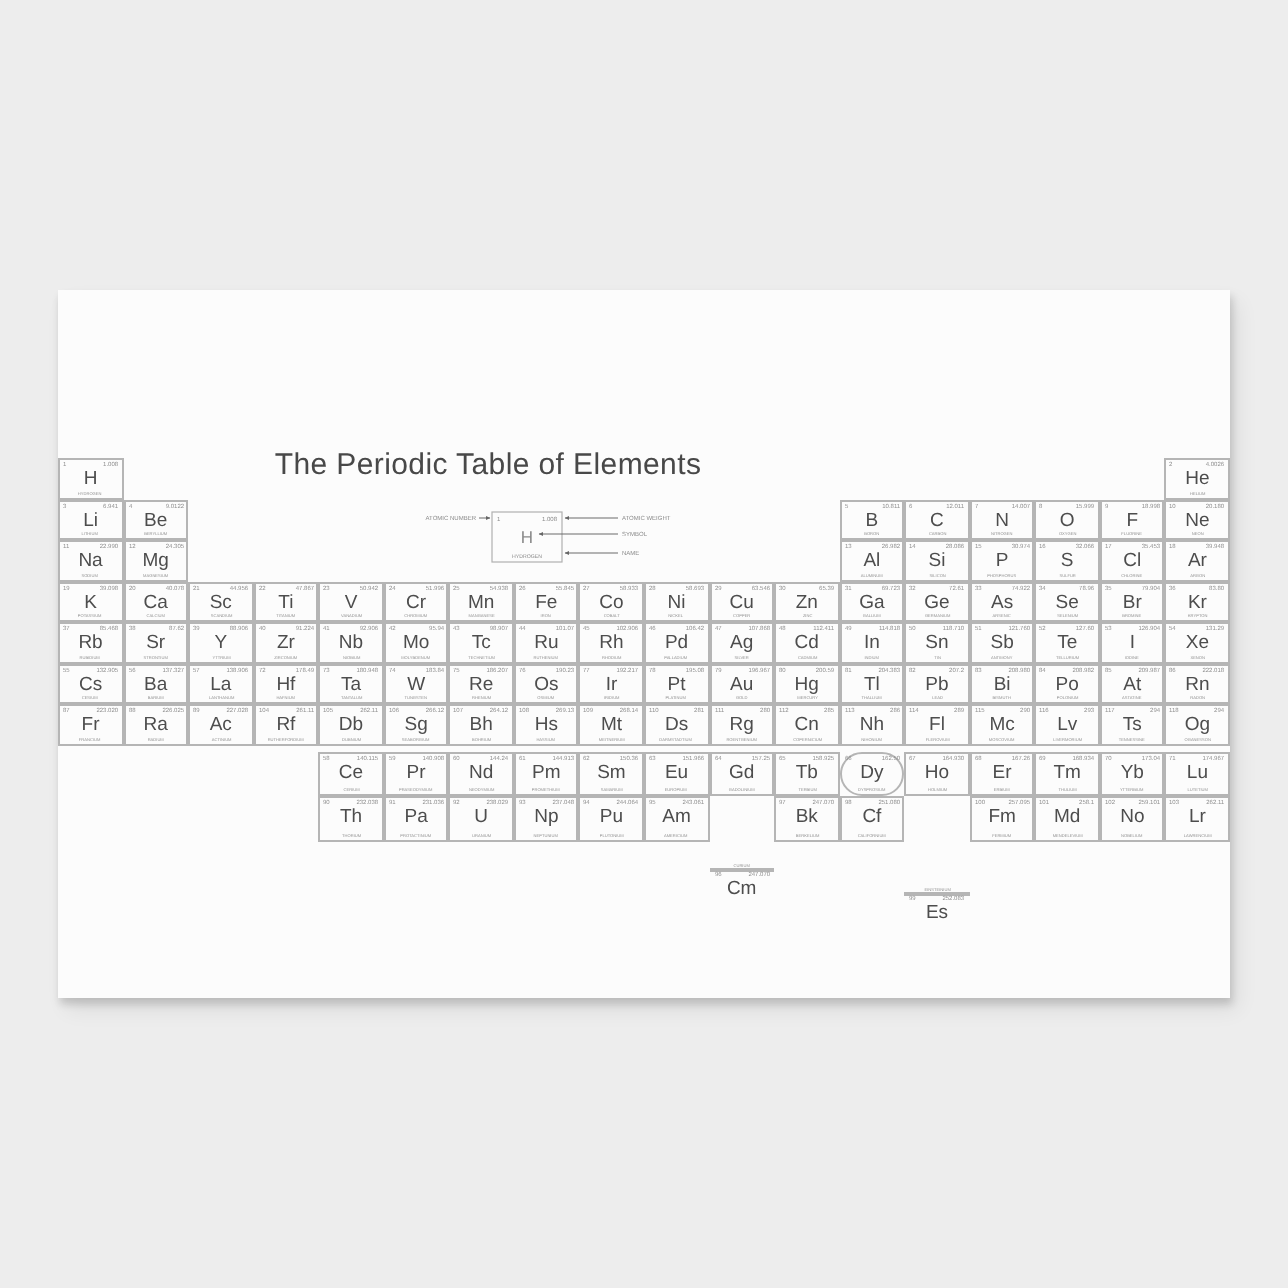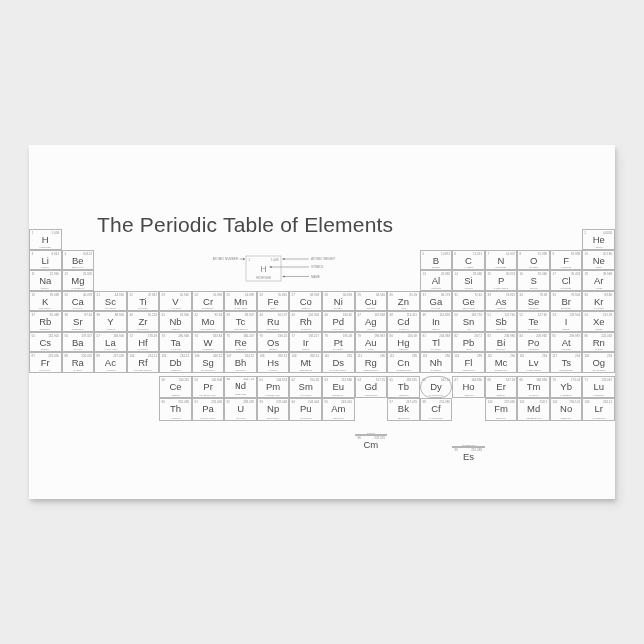--- a/index.html
+++ b/index.html
@@ -1,22 +1,22 @@
 <!DOCTYPE html>
 <html style="--bg: #ededed; --card: #fcfcfc; --border: #b5b5b5; --sym: #4d4d4d; --tiny: #8f8f8f; --title: #484848;"><head>
 <meta charset="utf-8">
 <style>
   html,body{margin:0;padding:0;}
   body{position:relative;width:644px;height:644px;background:var(--bg,#ededed);
        font-family:"Liberation Sans",sans-serif;overflow:hidden;}
   .card{position:absolute;left:29px;top:145px;width:586px;height:354px;
         background:var(--card,#fcfcfc);
         box-shadow:1px 3px 4px rgba(0,0,0,0.16), 4px 6px 10px rgba(0,0,0,0.07);}
-  .title{position:absolute;top:68px;left:68px;width:294px;text-align:center;
-         font-size:21px;line-height:1.1;color:var(--title,#484848);
+  .title{position:absolute;top:80px;left:68px;width:294px;text-align:center;
+         font-size:15px;line-height:1.1;color:var(--title,#484848);
          white-space:nowrap;letter-spacing:0.2px;}
   .grid{position:absolute;left:0;width:586px;display:grid;
         grid-template-columns:repeat(18,1fr);}
   #main-grid{top:84px;grid-auto-rows:20.5px;}
   #f-grid{top:230.5px;grid-auto-rows:22.5px;}
   .cell{position:relative;border:0.5px solid var(--border,#b5b5b5);
         background:var(--card,#fcfcfc);}
   .tr{position:absolute;top:0;left:0;width:200%;transform:scale(0.5);
       transform-origin:0 0;display:flex;justify-content:space-between;
       padding:1.5px 3px 0;box-sizing:border-box;font-size:6px;line-height:1;
@@ -794,21 +794,21 @@
         <div class="nm">CERIUM</div>
       </div>
       <div class="cell" style="grid-area: 1 / 6;">
         <div class="tr">
           <span>59</span>
           <span>140.908</span>
         </div>
         <div class="sy">Pr</div>
         <div class="nm">PRASEODYMIUM</div>
       </div>
-      <div class="cell" style="grid-area: 1 / 7; font-family: Liberation Mono, monospace;">
+      <div class="cell" style="grid-area: 1 / 7;">
         <div class="tr">
           <span>60</span>
           <span>144.24</span>
         </div>
         <div class="sy">Nd</div>
         <div class="nm">NEODYMIUM</div>
       </div>
       <div class="cell" style="grid-area: 1 / 8;">
         <div class="tr">
           <span>61</span>

